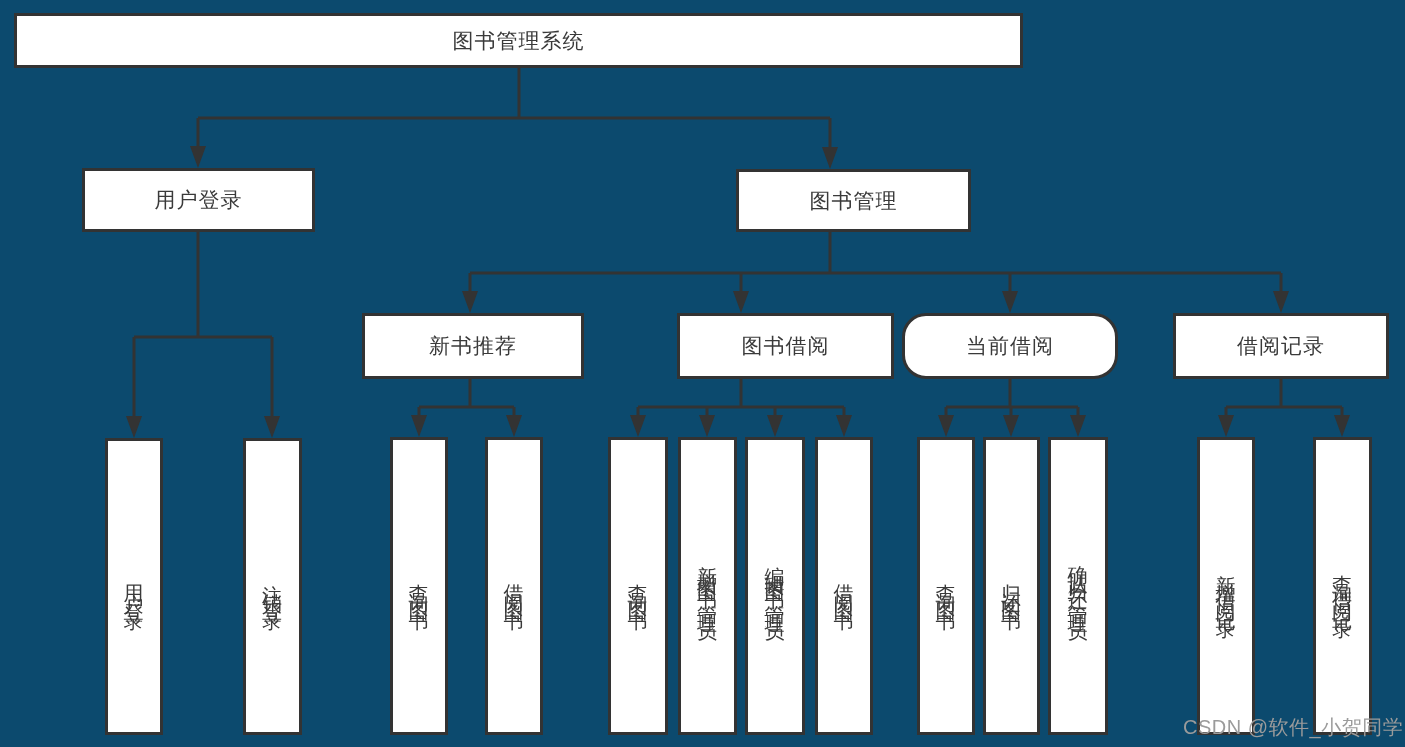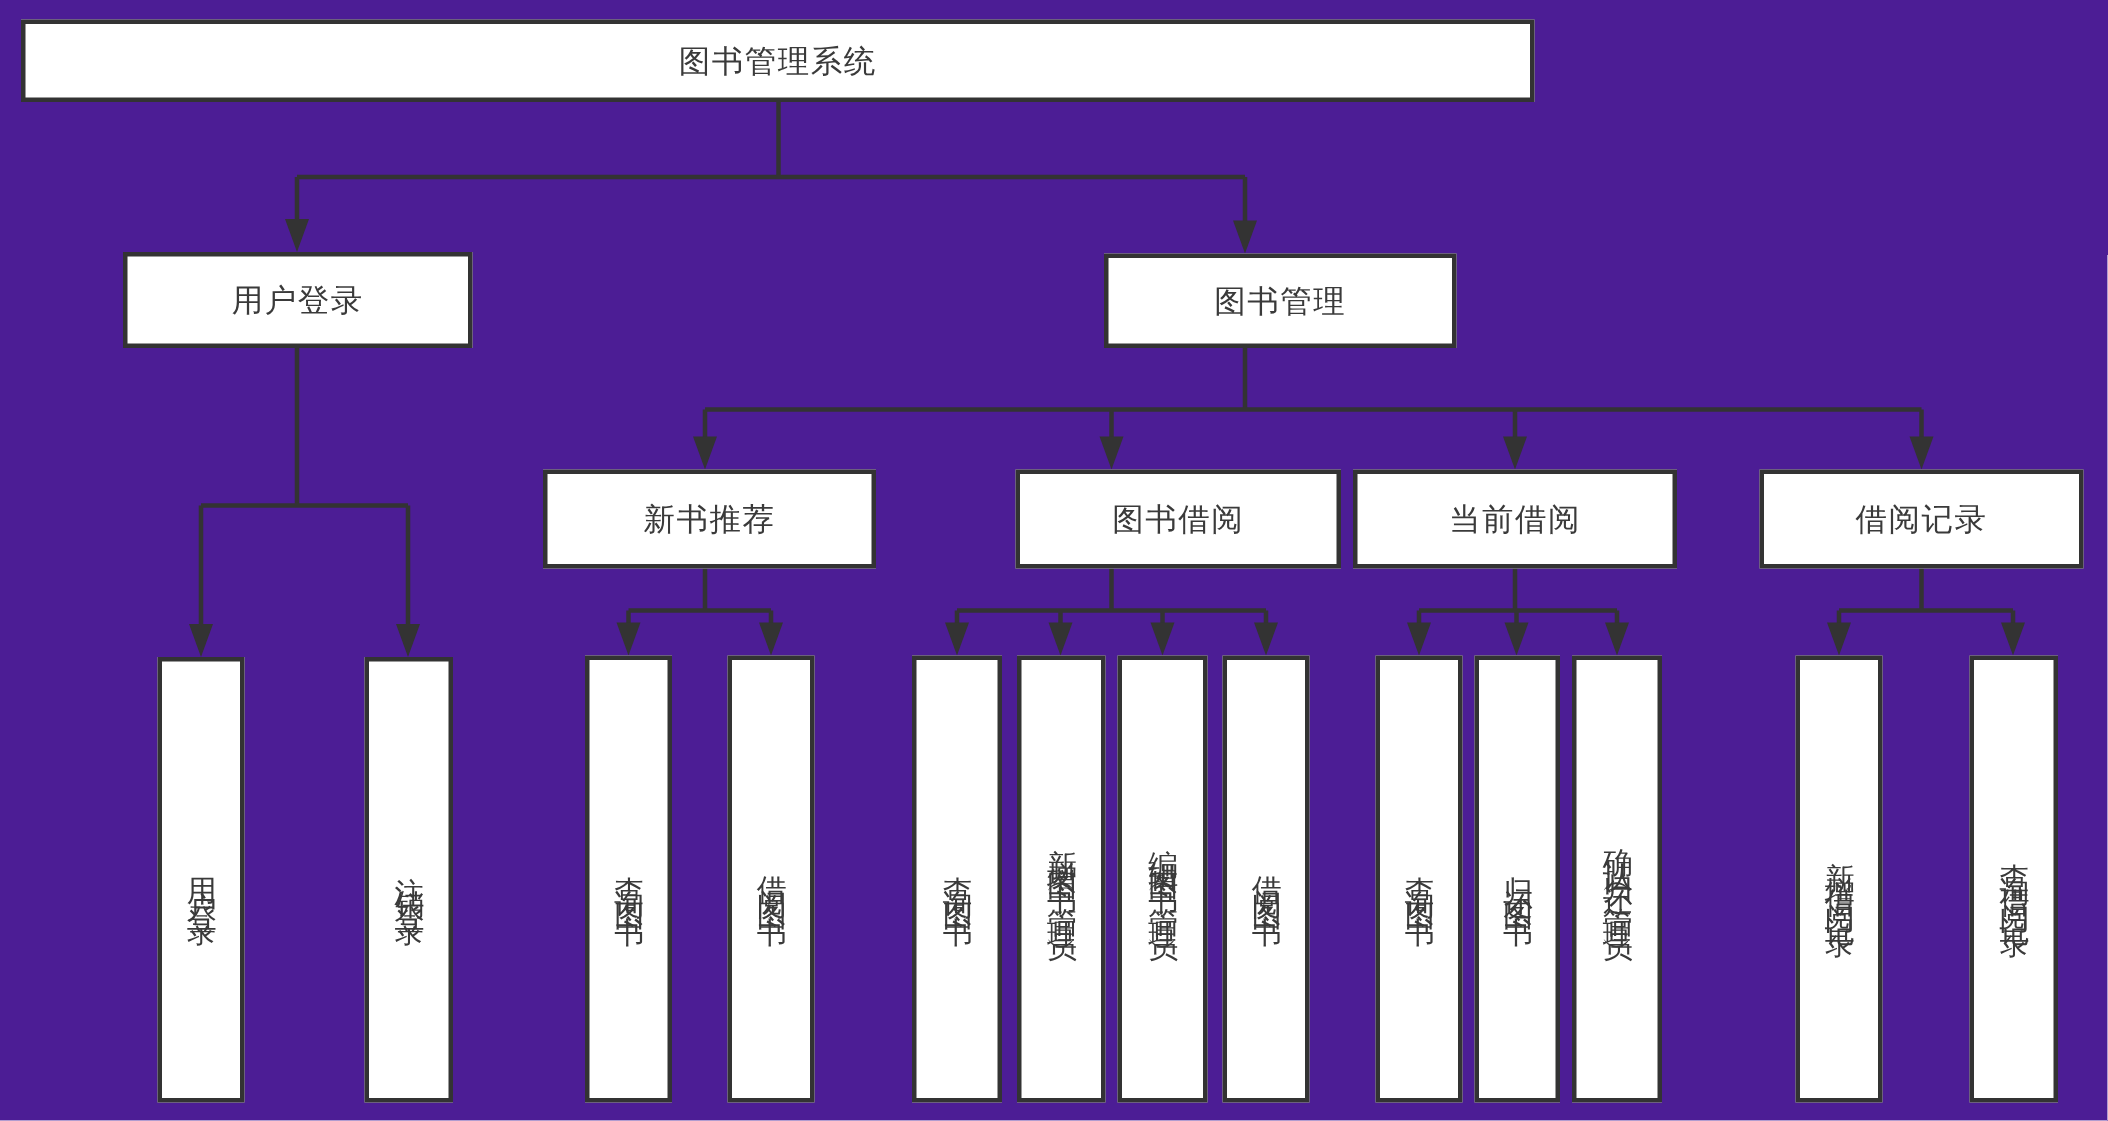--- a/index.html
+++ b/index.html
@@ -1,38 +1,38 @@
 <!DOCTYPE html>
 <html><head>
 <meta charset="utf-8">
 <style>
   html,body{margin:0;padding:0;background:#ffffff;}
   #canvas{
-    position:relative;width:1405px;height:747px;background:#4c1d95;
+    position:relative;width:1405px;height:747px;background:#0c4a6e;
     font-family:"Liberation Sans","DejaVu Sans",sans-serif;overflow:hidden;
   }
   #connectors{position:absolute;left:0;top:0;z-index:1;}
   .node{
     position:absolute;box-sizing:border-box;border:3px solid #333333;background:#ffffff;
     display:flex;align-items:center;justify-content:center;color:#3a3a3a;z-index:2;
   }
   .h-node{font-size:21px;letter-spacing:1px;}
   .v-node{font-size:20px;}
   .v-node span{
     writing-mode:vertical-rl;text-orientation:mixed;letter-spacing:9px;
     line-height:1;white-space:nowrap;
   }
   .v-node.long span{letter-spacing:8px;}
   
   #n-root{left:14px;top:13px;width:1009px;height:55px;}
   #n-user-login{left:82px;top:168px;width:233px;height:64px;}
   #n-book-mgmt{left:736px;top:169px;width:235px;height:63px;}
   #n-new-book{left:362px;top:313px;width:222px;height:66px;}
   #n-book-borrow{left:633px;top:313px;width:217px;height:66px;margin-left:44px;}
-  #n-current-borrow{left:902px;top:313px;width:216px;height:66px;}
+  #n-current-borrow{left:902px;top:313px;width:216px;height:66px;border-radius:24px;}
   #n-borrow-record{left:1173px;top:313px;width:216px;height:66px;}
   #n-leaf-login{left:105px;top:438px;width:58px;height:297px;}
   #n-leaf-logout{left:243px;top:438px;width:59px;height:297px;}
   #n-leaf-nb-query{left:390px;top:437px;width:58px;height:298px;}
   #n-leaf-nb-borrow{left:485px;top:437px;width:58px;height:298px;}
   #n-leaf-bb-query{left:608px;top:437px;width:60px;height:298px;}
   #n-leaf-bb-add{left:678px;top:437px;width:59px;height:298px;}
   #n-leaf-bb-edit{left:745px;top:437px;width:60px;height:298px;}
   #n-leaf-bb-borrow{left:815px;top:437px;width:58px;height:298px;}
   #n-leaf-cb-query{left:917px;top:437px;width:58px;height:298px;}
@@ -147,13 +147,14 @@
   <div class="node v-node long" id="n-leaf-cb-confirm">
     <span>确认归还（管理员）</span>
   </div>
   <div class="node v-node" id="n-leaf-br-add">
     <span>新增借阅记录</span>
   </div>
   <div class="node v-node" id="n-leaf-br-query">
     <span>查询借阅记录</span>
   </div>
 
+  <div id="watermark">CSDN @软件_小贺同学</div>
 </div>
 
 </body></html>

